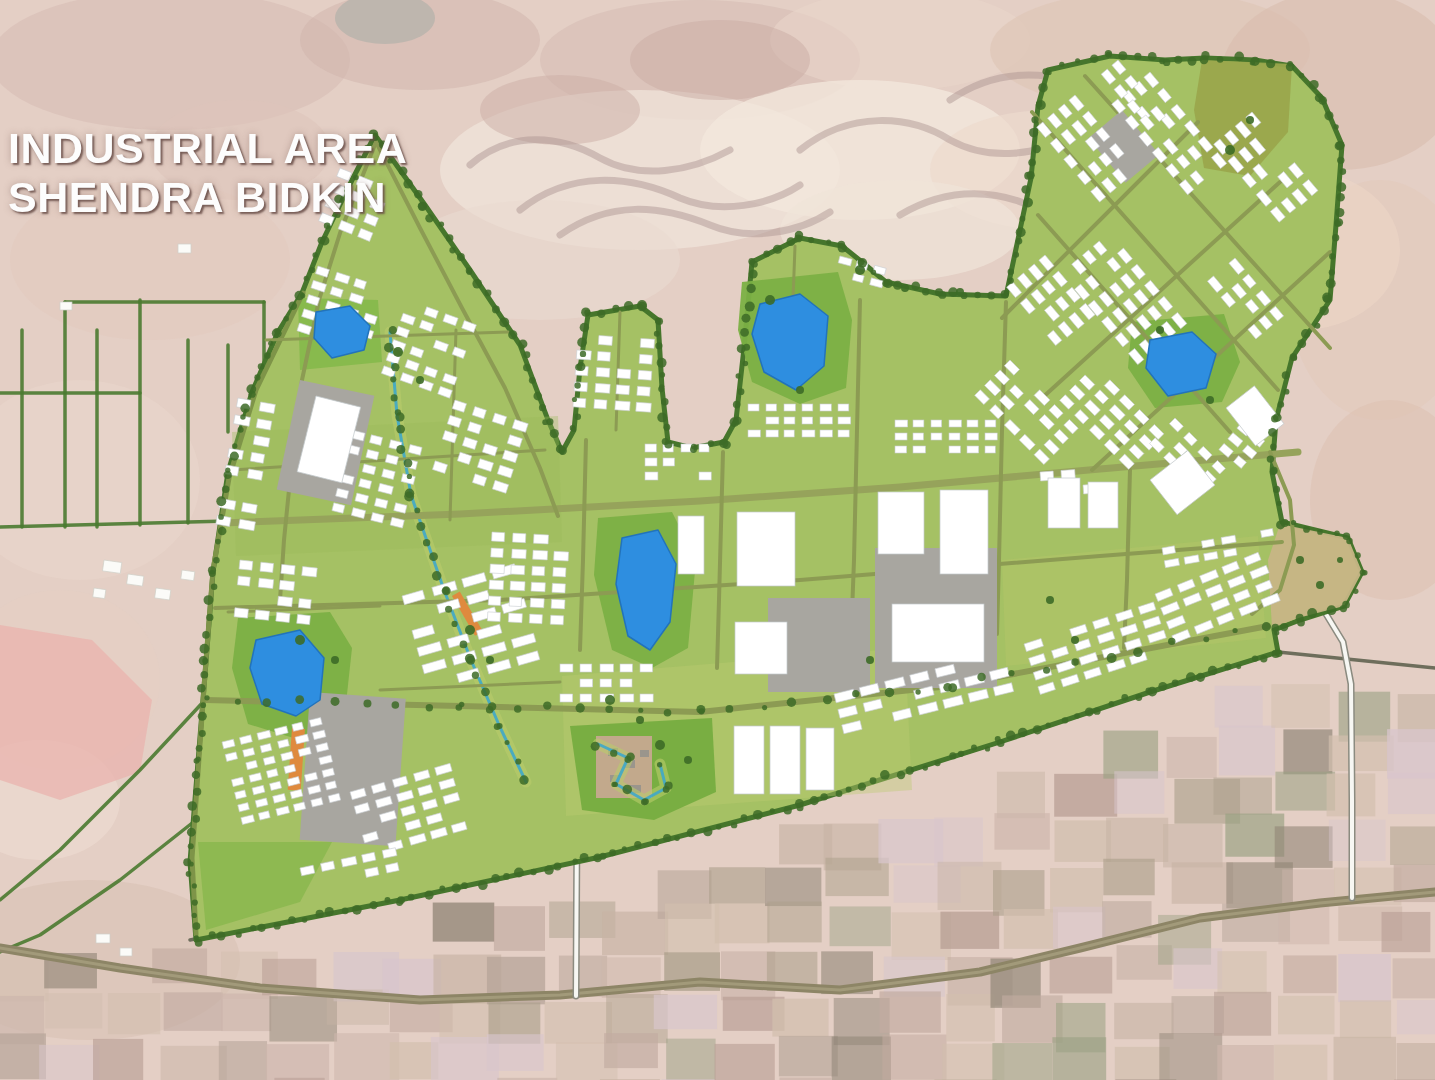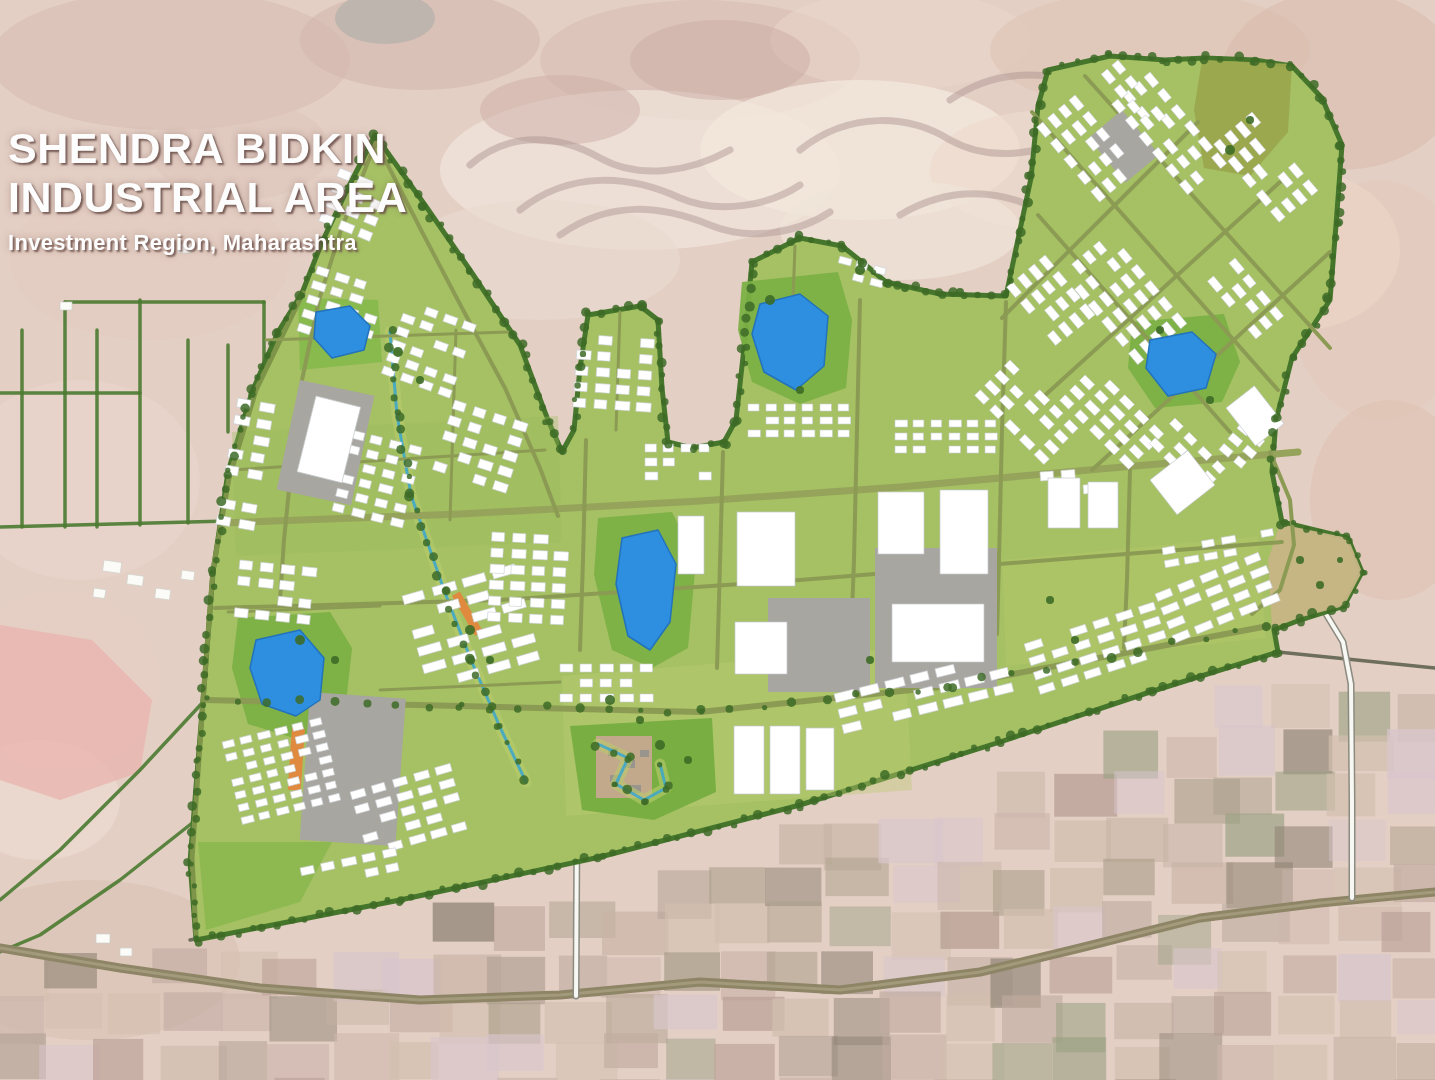--- a/index.html
+++ b/index.html
@@ -1415,17 +1415,16 @@
         <circle cx="1075" cy="640" r="4" fill="#3d6b27" opacity="0.9"></circle>
         <circle cx="1230" cy="150" r="5" fill="#3d6b27" opacity="0.9"></circle>
         <circle cx="1250" cy="120" r="4" fill="#3d6b27" opacity="0.9"></circle>
         <circle cx="860" cy="270" r="5" fill="#3d6b27" opacity="0.9"></circle>
         <circle cx="905" cy="288" r="4" fill="#3d6b27" opacity="0.9"></circle>
         <circle cx="960" cy="292" r="4" fill="#3d6b27" opacity="0.9"></circle>
       </g>
   </svg>
 
   <div class="title-block">
+    <span class="title-line">INDUSTRIAL AREA</span>
     <span class="title-line">SHENDRA BIDKIN</span>
-    <span class="title-line">INDUSTRIAL AREA</span>
-    <span class="subtitle">Investment Region, Maharashtra</span>
   </div>
 </div>
 
 </body></html>

